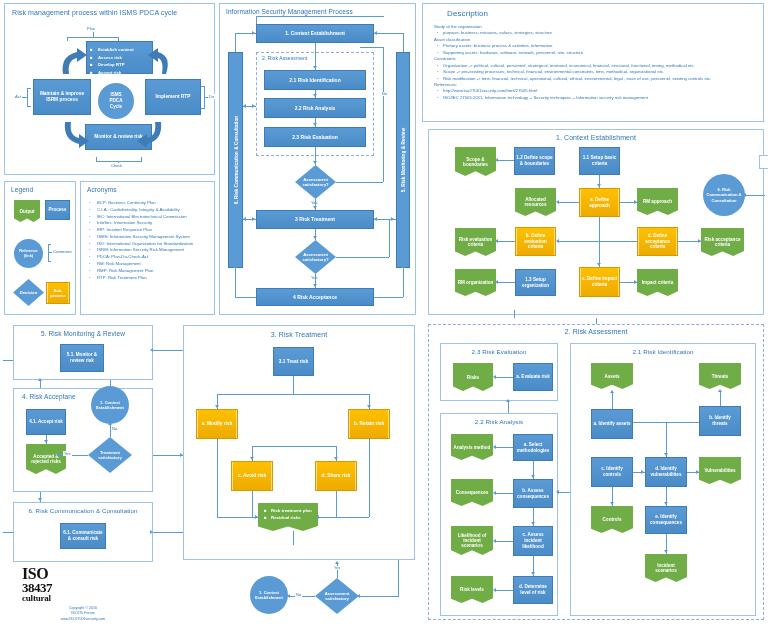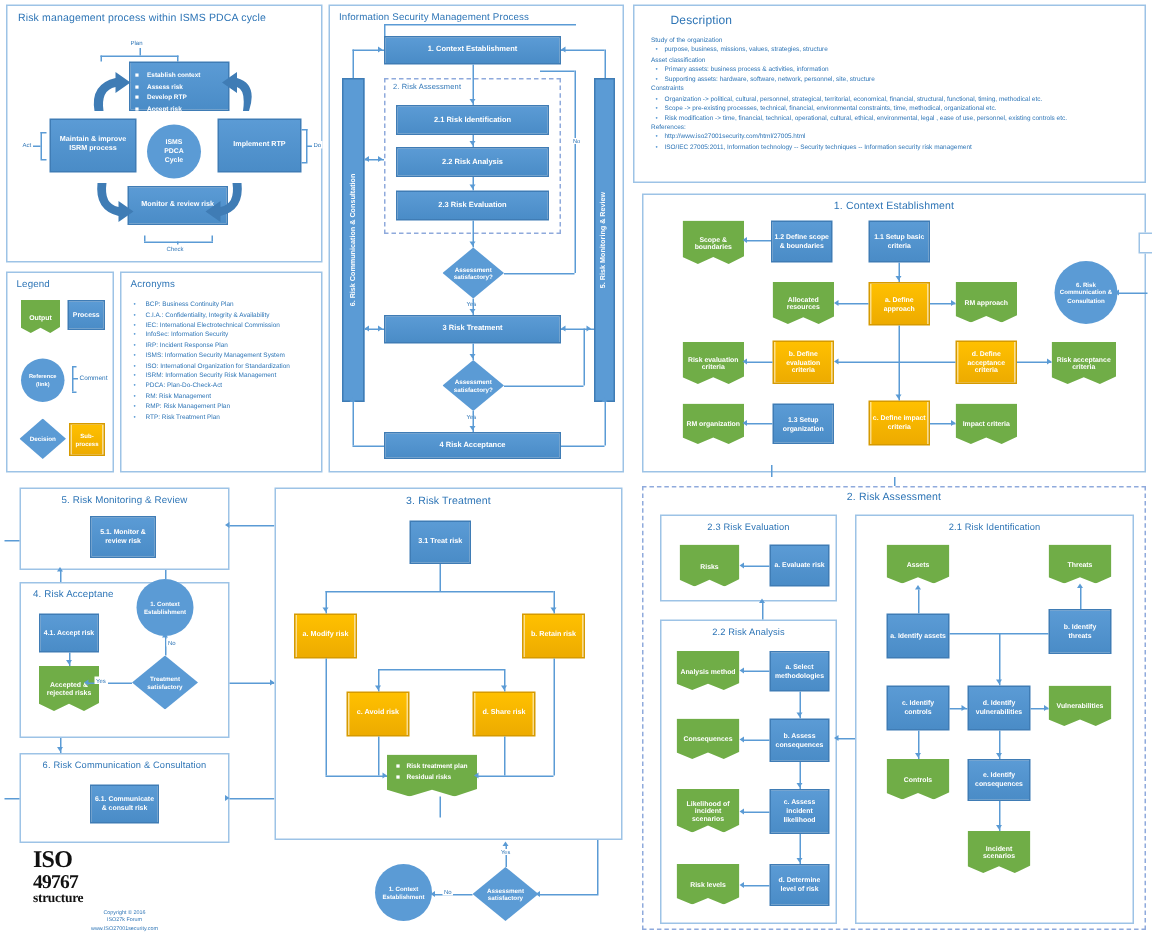--- a/index.html
+++ b/index.html
@@ -447,20 +447,20 @@
   <div class="ar ar-d" style="left:92.5px;top:158px;"></div>
   <div class="ln lnv" style="left:95px;top:190px;height:20px;"></div>
   <div class="ar ar-d" style="left:92.5px;top:206px;"></div>
 </div>
 <div class="ln lnh" style="left:558px;top:492px;width:12px;"></div>
 <div class="ar ar-l" style="left:556px;top:490px;"></div>
 <div class="ln lnv" style="left:596px;top:318px;height:6px;"></div>
 
 <div style="position:absolute;left:22px;top:566px;width:70px;text-align:left;font-family:'Liberation Serif', serif;">
   <div style="font-size:16px;font-weight:bold;color:#111;line-height:0.95;letter-spacing:-0.5px;">ISO</div>
-  <div style="font-size:13px;font-weight:bold;color:#111;line-height:1;letter-spacing:-0.5px;">49767</div>
-  <div style="font-size:9px;font-weight:bold;color:#111;line-height:1;letter-spacing:-0.2px;">structure</div>
+  <div style="font-size:13px;font-weight:bold;color:#111;line-height:1;letter-spacing:-0.5px;">38437</div>
+  <div style="font-size:9px;font-weight:bold;color:#111;line-height:1;letter-spacing:-0.2px;">cultural</div>
 </div>
 <div style="position:absolute;left:28px;top:606px;width:110px;text-align:center;font-size:3.6px;line-height:1.5;color:#2e75b6;">
   <div>Copyright © 2016</div>
   <div>ISO27k Forum</div>
   <div>www.ISO27001security.com</div>
 </div>
 
 </body></html>

